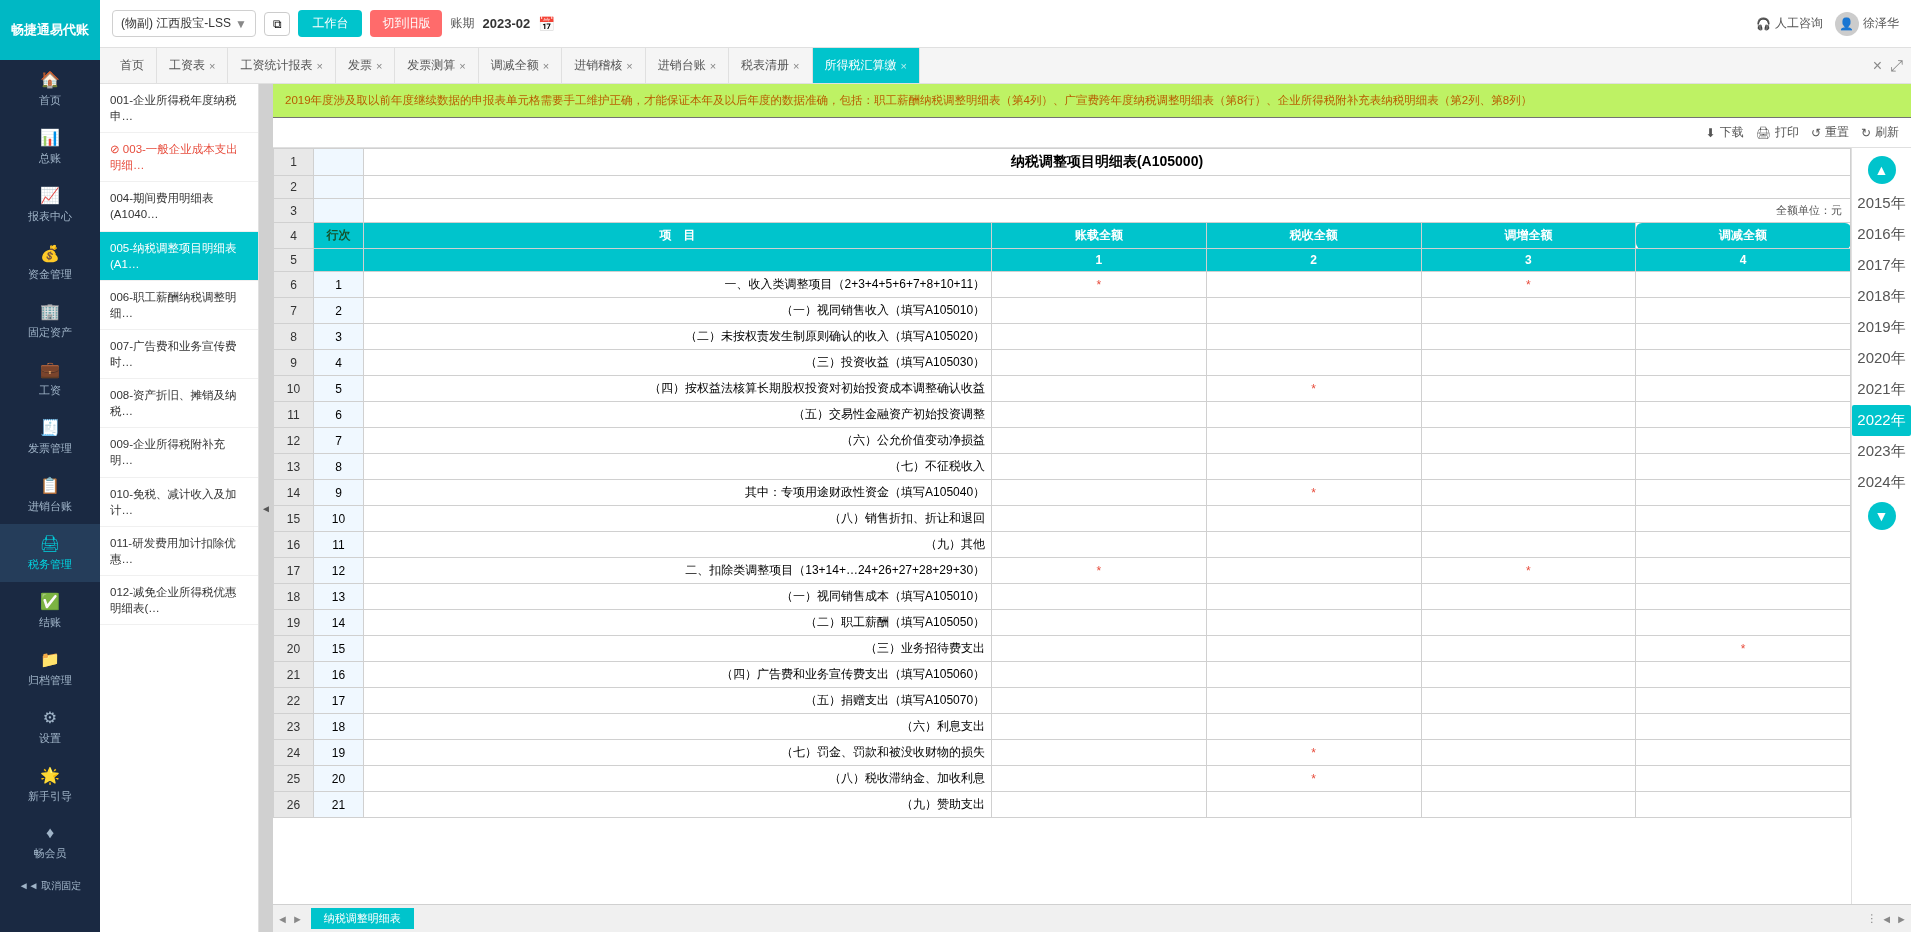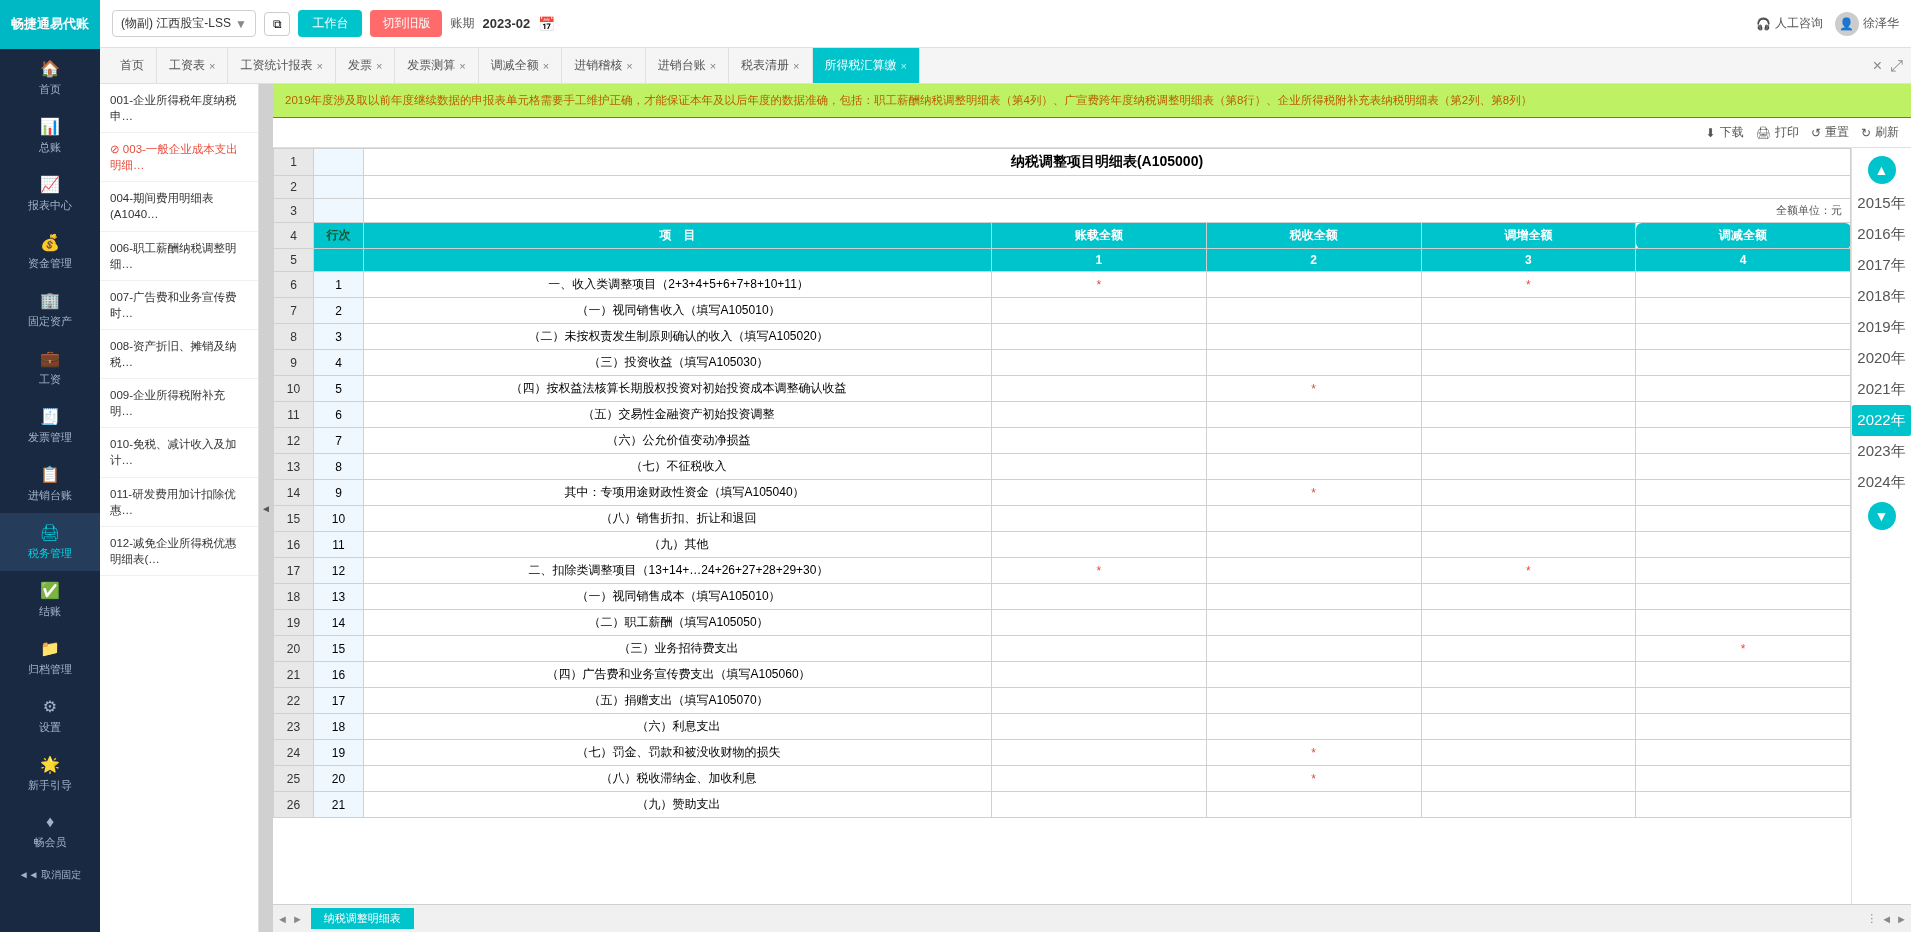--- a/index.html
+++ b/index.html
@@ -1,20 +1,20 @@
 <!DOCTYPE html>
 <html><head>
   <meta charset="utf-8">
   <style>
     * { box-sizing: border-box; margin: 0; padding: 0; }
     body { font-family: 'Microsoft YaHei', Arial, sans-serif; font-size: 12px; background: #f0f2f5; display: flex; height: 932px; overflow: hidden; }
 
     
     .sidebar { width: 100px; background: #1a2942; display: flex; flex-direction: column; height: 100%; flex-shrink: 0; }
-    .sidebar-logo { background: #00b8c4; padding: 0 8px; text-align: center; color: white; font-size: 13px; font-weight: bold; line-height: 1.3; height: 49px; display: flex; align-items: center; justify-content: center; }
+    .sidebar-logo { background: #00b8c4; padding: 0 8px; text-align: center; color: white; font-size: 13px; font-weight: bold; line-height: 1.3; height: 60px; display: flex; align-items: center; justify-content: center; }
     .sidebar-item { display: flex; flex-direction: column; align-items: center; padding: 10px 5px; color: #a0b4c8; cursor: pointer; font-size: 11px; gap: 4px; }
     .sidebar-item.active { background: #253d5a; color: #00d4e0; }
     .sidebar-item .icon { font-size: 16px; }
     .sidebar-footer { padding: 8px; color: #a0b4c8; font-size: 10px; text-align: center; cursor: pointer; }
 
     
     .main { flex: 1; display: flex; flex-direction: column; overflow: hidden; }
 
     
     .topbar { background: white; height: 48px; display: flex; align-items: center; padding: 0 12px; border-bottom: 1px solid #e0e0e0; gap: 8px; flex-shrink: 0; }
@@ -60,21 +60,21 @@
     .year-item { padding: 6px 4px; font-size: 15px; color: #555; cursor: pointer; text-align: center; width: 100%; display: flex; justify-content: center; }
     .year-item.active { background: #00c4cc; color: white; border-radius: 2px; }
     .year-nav { width: 28px; height: 28px; display: flex; align-items: center; justify-content: center; background: #00c4cc; color: white; border-radius: 50%; cursor: pointer; font-size: 14px; margin: 4px; }
 
     
     .table-container { flex: 1; overflow: auto; background: white; }
     .spreadsheet { width: 100%; border-collapse: collapse; font-size: 12px; }
     .spreadsheet th, .spreadsheet td { border: 1px solid #d0d0d0; padding: 4px 6px; text-align: center; white-space: nowrap; }
     .spreadsheet .row-header { background: #e8e8e8; color: #333; font-weight: normal; width: 40px; }
     .spreadsheet .col-a { width: 50px; background: #f0f8ff; }
-    .spreadsheet td.item-name { text-align: center; padding-left: 8px; }
+    .spreadsheet td.item-name { text-align: right; padding-left: 8px; }
     .spreadsheet td.value-cell { min-width: 120px; }
 
     
     .bottom-bar { background: #f0f0f0; height: 28px; display: flex; align-items: center; border-top: 1px solid #d0d0d0; flex-shrink: 0; padding: 0 4px; }
     .bottom-tab { background: white; border: 1px solid #d0d0d0; padding: 2px 12px; font-size: 11px; cursor: pointer; }
     .bottom-tab.active { background: #00c4cc; color: white; border-color: #00c4cc; }
 
     .main-table-wrapper { display: flex; flex: 1; overflow: hidden; }
   </style>
 </head>
@@ -216,20 +216,21 @@
   </div>
 
   <div class="content">
 
     <div class="left-panel">
       <div class="left-panel-item">001-企业所得税年度纳税申…</div>
       <div class="left-panel-item error">
         <span style="color:#e74c3c;">⊘ </span><span>003-一般企业成本支出明细…</span>
       </div>
       <div class="left-panel-item">004-期间费用明细表(A1040…</div>
+      <div class="left-panel-item active">005-纳税调整项目明细表(A1…</div>
       <div class="left-panel-item">006-职工薪酬纳税调整明细…</div>
       <div class="left-panel-item">007-广告费和业务宣传费时…</div>
       <div class="left-panel-item">008-资产折旧、摊销及纳税…</div>
       <div class="left-panel-item">009-企业所得税附补充明…</div>
       <div class="left-panel-item">010-免税、减计收入及加计…</div>
       <div class="left-panel-item">011-研发费用加计扣除优惠…</div>
       <div class="left-panel-item">012-减免企业所得税优惠明细表(…</div>
     </div>
 
     <div class="left-panel-toggle">◄</div>

